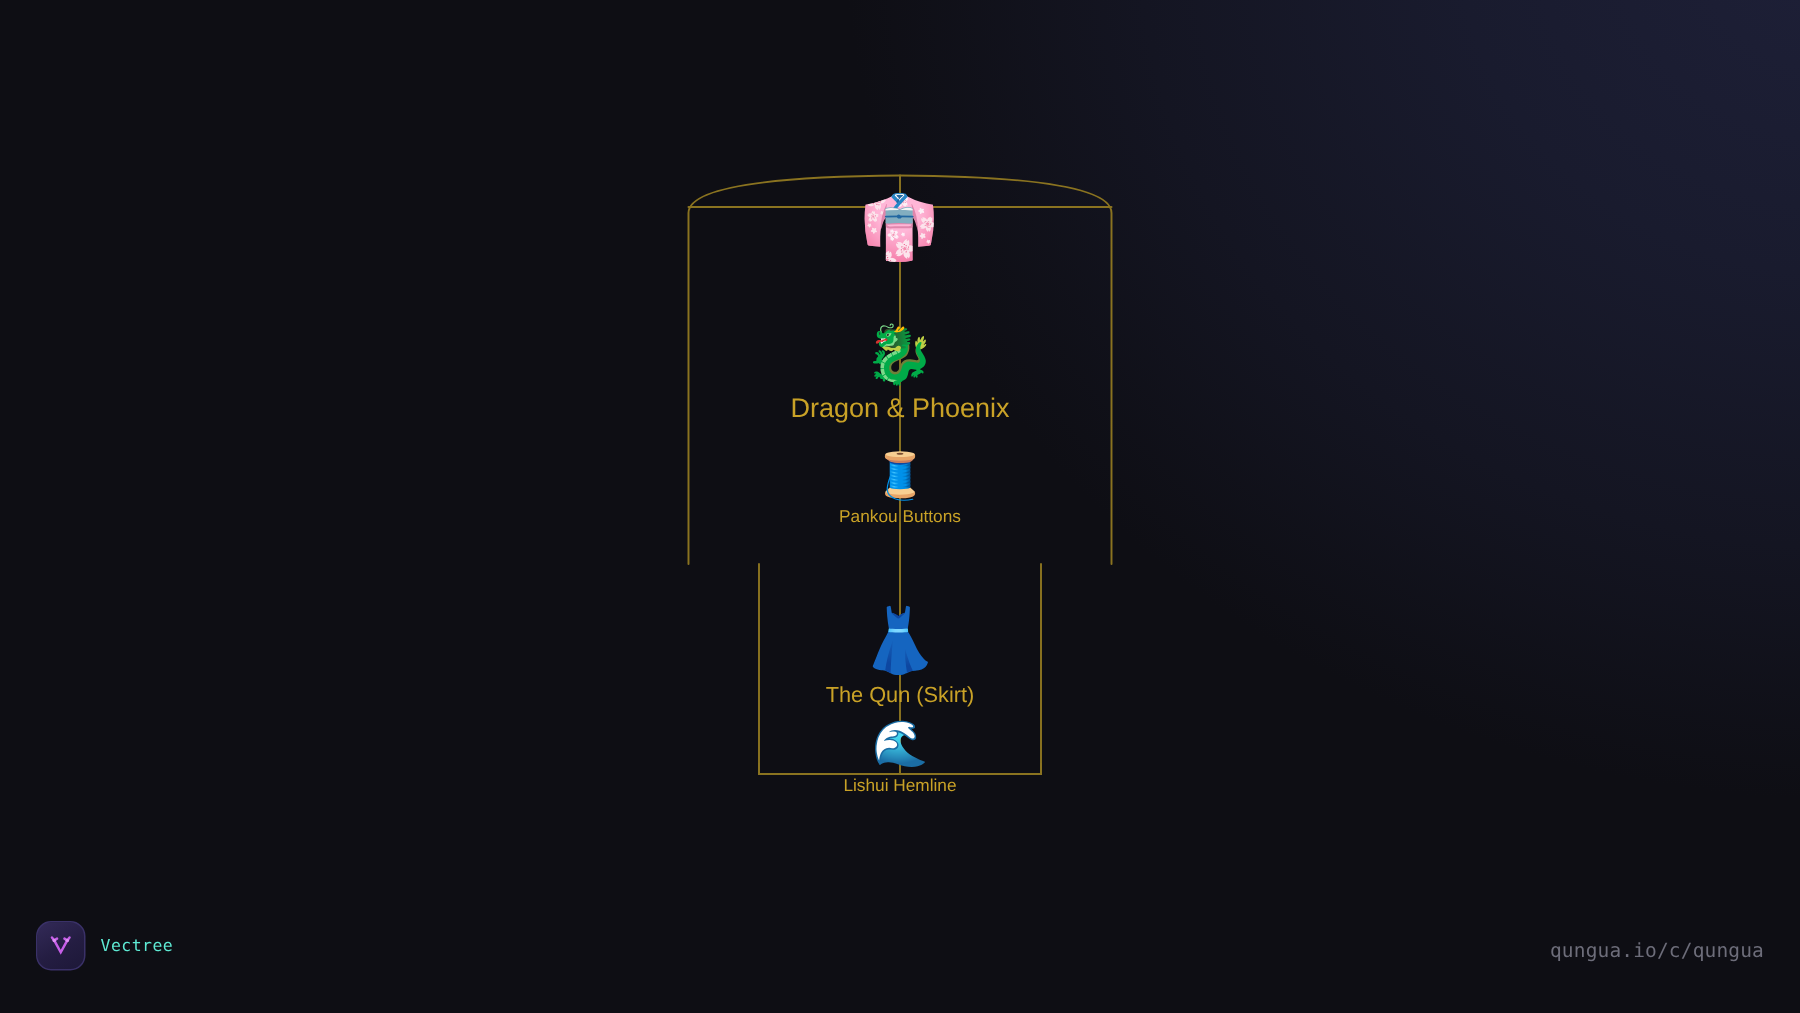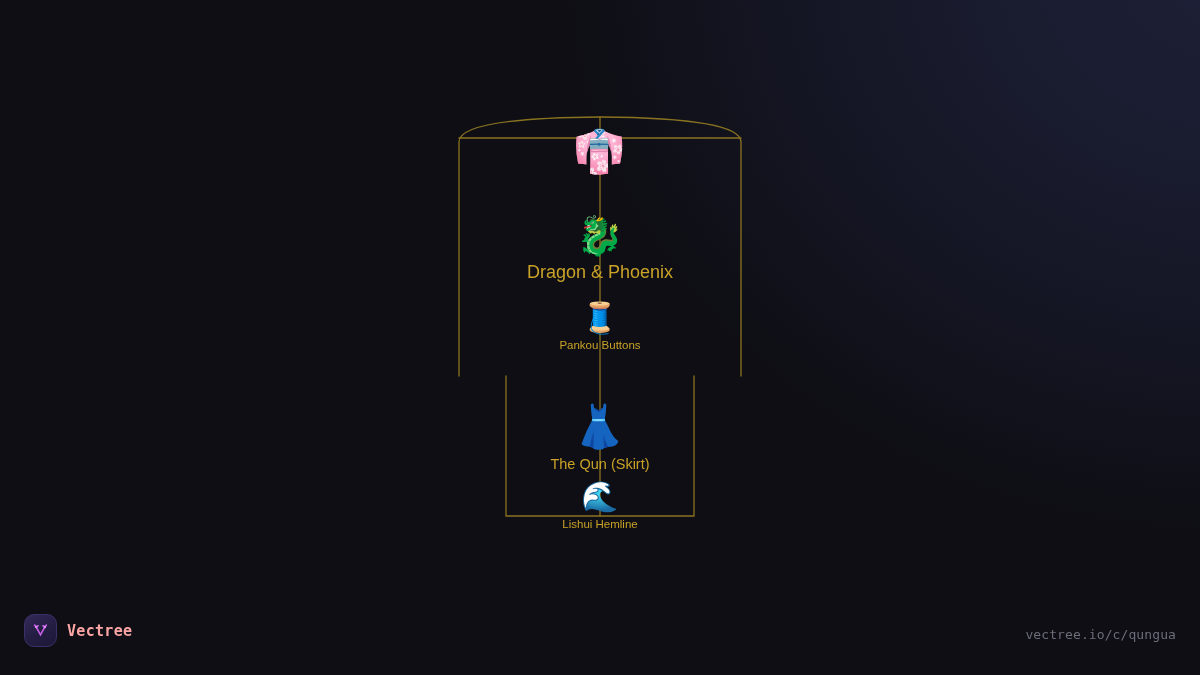--- a/index.html
+++ b/index.html
@@ -89,24 +89,24 @@
     border-radius: 10px;
     background: linear-gradient(150deg, #332a58 0%, #241d42 55%, #1d1838 100%);
     border: 1px solid #3a3168;
     display: flex;
     align-items: center;
     justify-content: center;
     flex: none;
   }
 
   #brand-name {
-    color: #fca5a5;
+    color: #5eead4;
     font-family: "DejaVu Sans Mono", monospace;
-    font-size: 15px;
-    font-weight: bold;
+    font-size: 11px;
+    font-weight: normal;
     letter-spacing: 0.3px;
   }
 
   #page-title {
     color: #f4f4f8;
     font-family: "DejaVu Sans Mono", monospace;
     font-size: 34px;
     font-weight: bold;
     letter-spacing: -0.3px;
     line-height: 1.05;
@@ -182,13 +182,13 @@
         <g fill="#e08ff5">
           <circle cx="6.5" cy="7.5" r="1.5"></circle>
           <circle cx="17.5" cy="7.5" r="1.5"></circle>
         </g>
       </svg>
     </div>
     <div id="brand-name">Vectree</div>
   </div>
 </div>
 
-<div id="site-url">vectree.io/c/qungua</div>
+<div id="site-url">qungua.io/c/qungua</div>
 
 </body></html>

